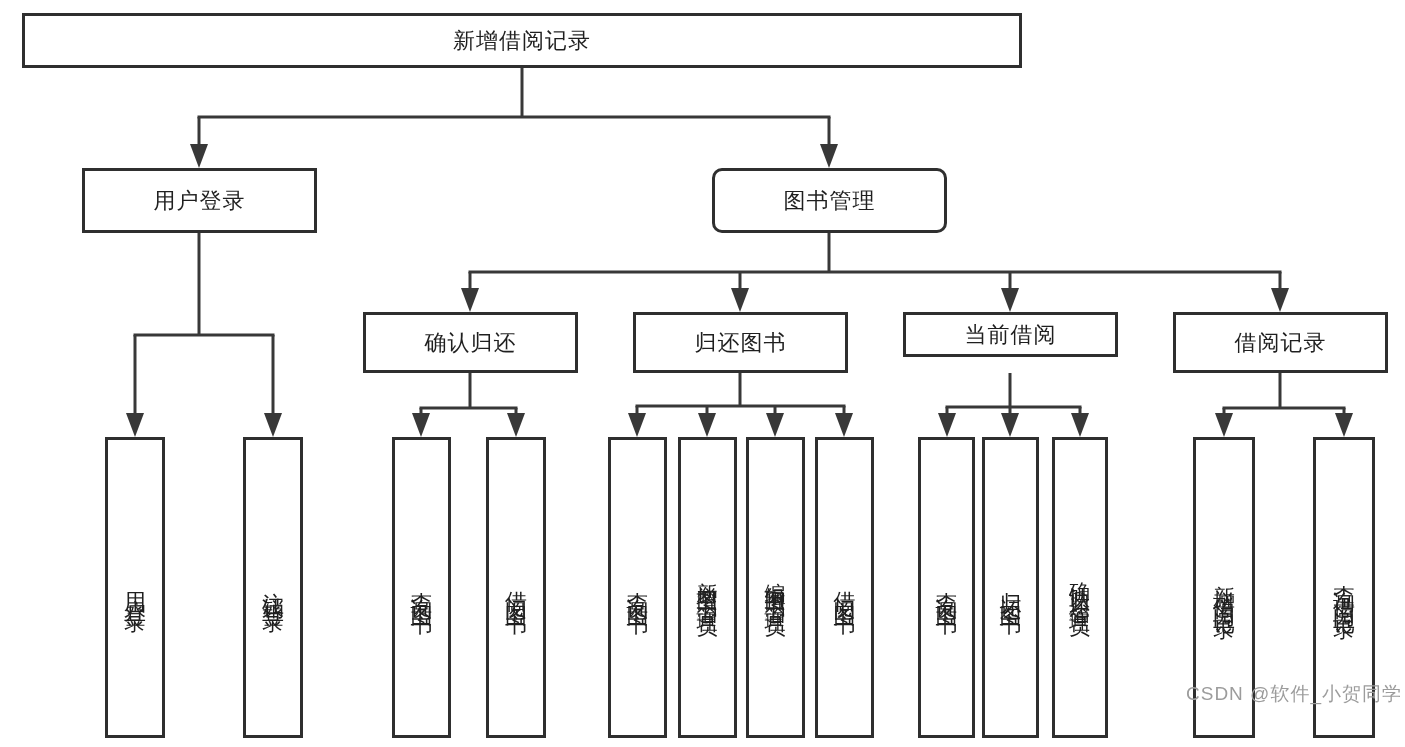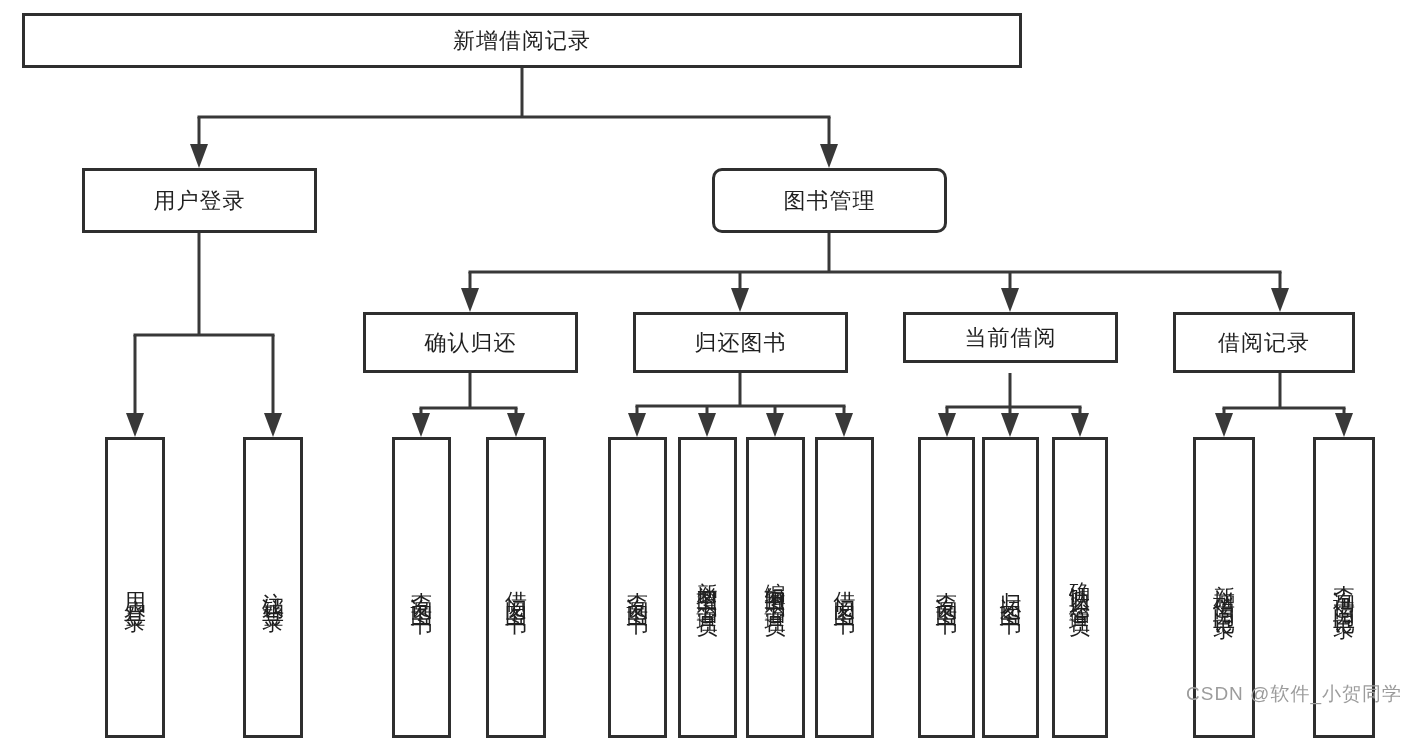--- a/index.html
+++ b/index.html
@@ -128,24 +128,24 @@
   <div class="node node-h" style="left:712px;top:168px;width:235px;height:65px;border-radius:10px;">
     <span>图书管理</span>
   </div>
 
   <div class="node node-h" style="left:363px;top:312px;width:215px;height:61px;">
     <span>确认归还</span>
   </div>
   <div class="node node-h" style="left:633px;top:312px;width:215px;height:61px;">
     <span>归还图书</span>
   </div>
-  <div class="node node-h" style="left:903px;top:312px;width:215px;height:51px;">
+  <div class="node node-h" style="left:903px;top:312px;width:215px;height:45px;">
     <span>当前借阅</span>
   </div>
-  <div class="node node-h" style="left:1173px;top:312px;width:182px;height:61px;justify-content:center;">
+  <div class="node node-h" style="left:1173px;top:312px;width:215px;height:61px;justify-content:center;">
     <span>借阅记录</span>
   </div>
 
   <div class="leaf" style="left:105px;top:437px;width:60px;height:301px;">
     <span class="vtext">用户登录</span>
   </div>
   <div class="leaf" style="left:243px;top:437px;width:60px;height:301px;">
     <span class="vtext">注销登录</span>
   </div>
 

